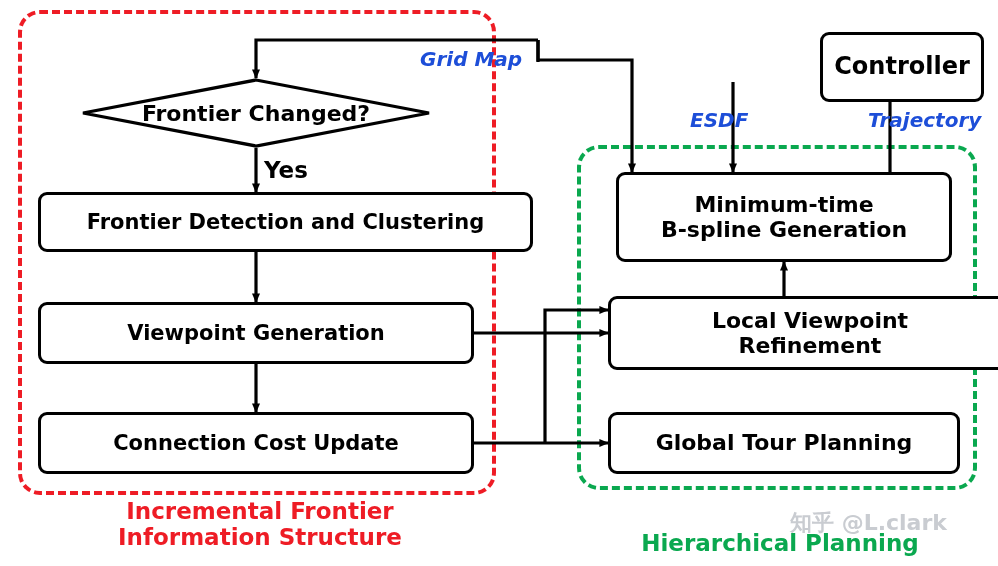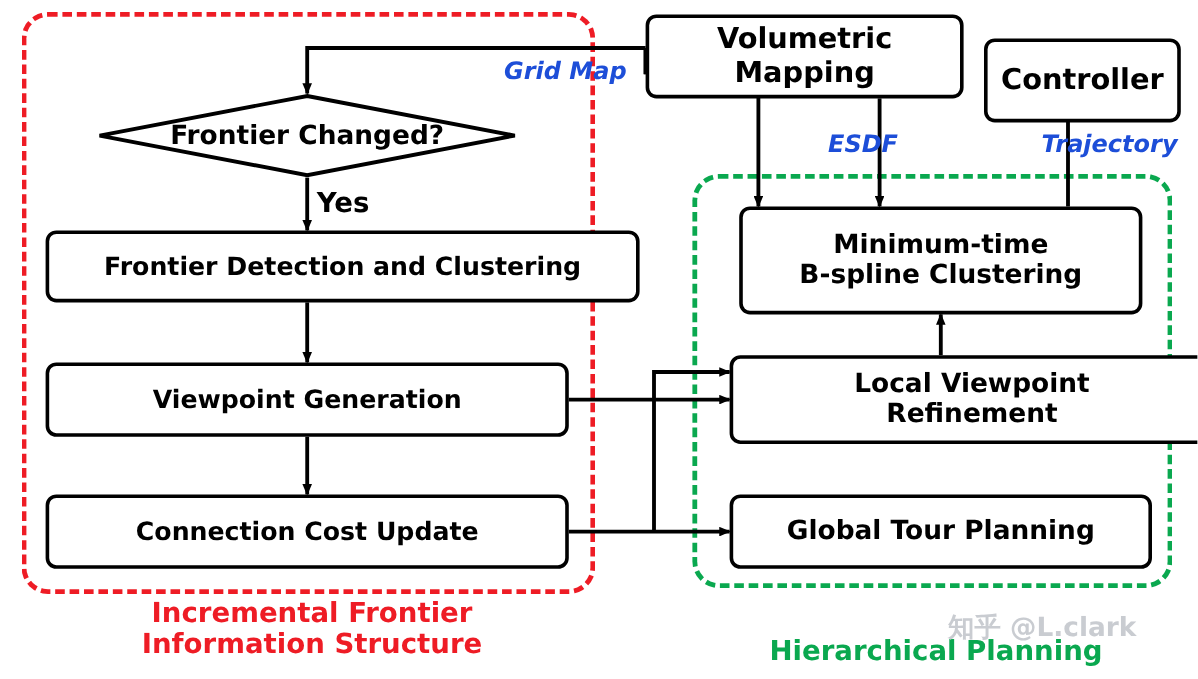--- a/index.html
+++ b/index.html
@@ -147,31 +147,28 @@
   </div>
 
   <div class="box" style="left:38px; top:302px; width:436px; height:62px; font-size:21px;">
     <span>Viewpoint Generation</span>
   </div>
 
   <div class="box" style="left:38px; top:412px; width:436px; height:62px; font-size:21px;">
     <span>Connection Cost Update</span>
   </div>
 
-  <div class="box" style="left:538px; top:12px; width:265px; height:70px; font-size:24px;">
-    <span>Volumetric Mapping</span>
-  </div>
 
   <div class="box" style="left:820px; top:12px; width:164px; height:70px; font-size:24px;margin-top:20px;">
     <span>Controller</span>
   </div>
 
   <div class="box" style="left:616px; top:172px; width:336px; height:90px; font-size:22px;">
     <span style="white-space:pre-line;">Minimum-time
-B-spline Clustering</span>
+B-spline Generation</span>
   </div>
 
   <div class="box" style="left:608px; top:296px; width:404px; height:74px; font-size:22px;">
     <span style="white-space:pre-line;">Local Viewpoint
 Refinement</span>
   </div>
 
   <div class="box" style="left:608px; top:412px; width:352px; height:62px; font-size:22px;">
     <span>Global Tour Planning</span>
   </div>

